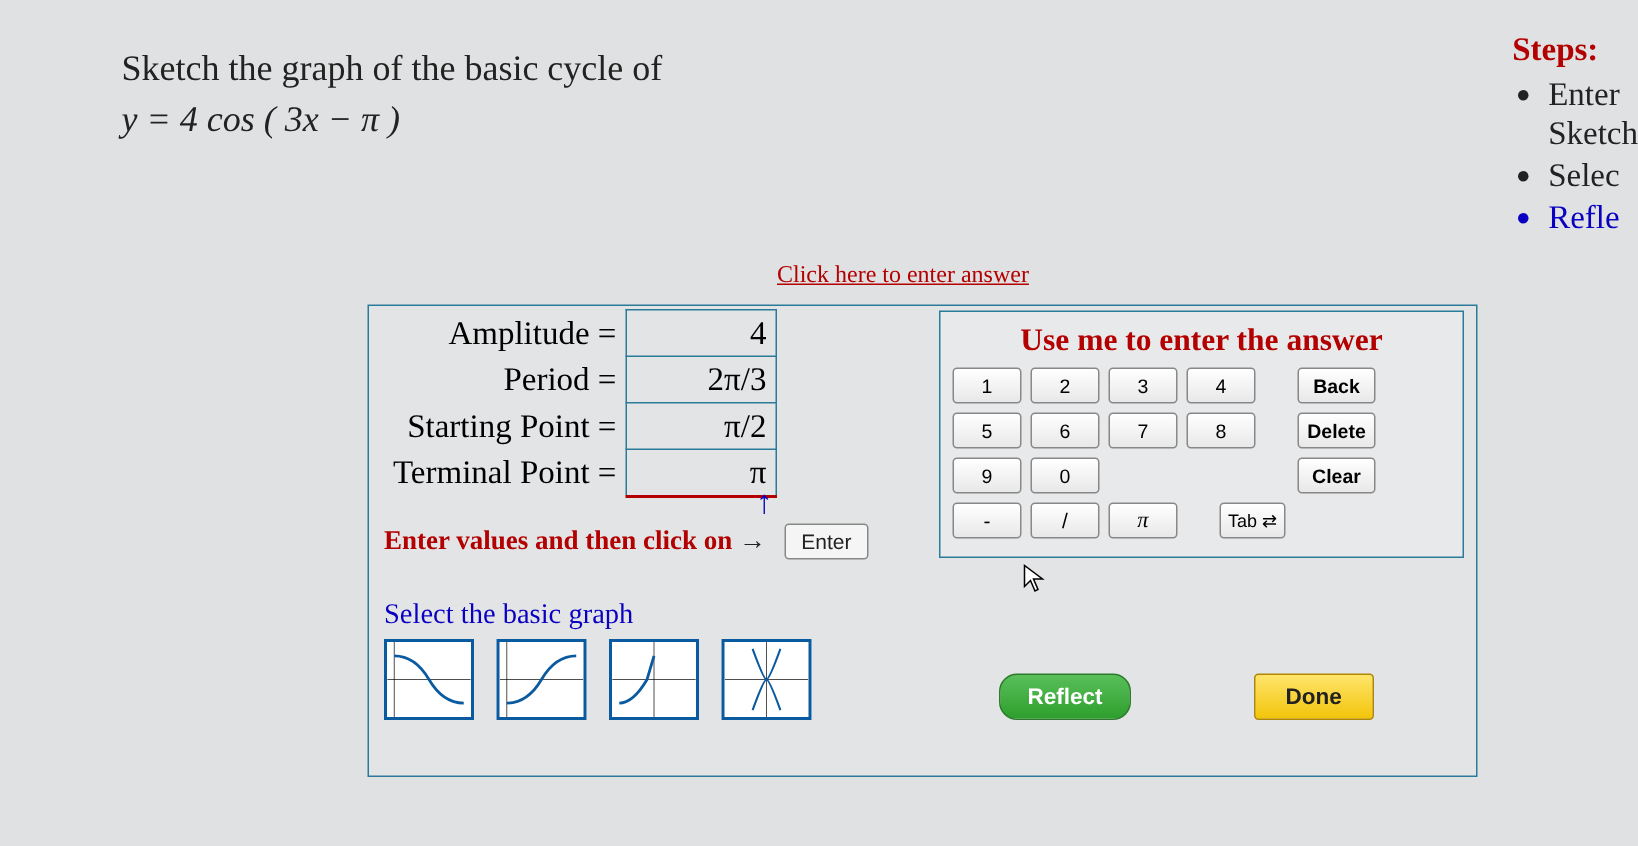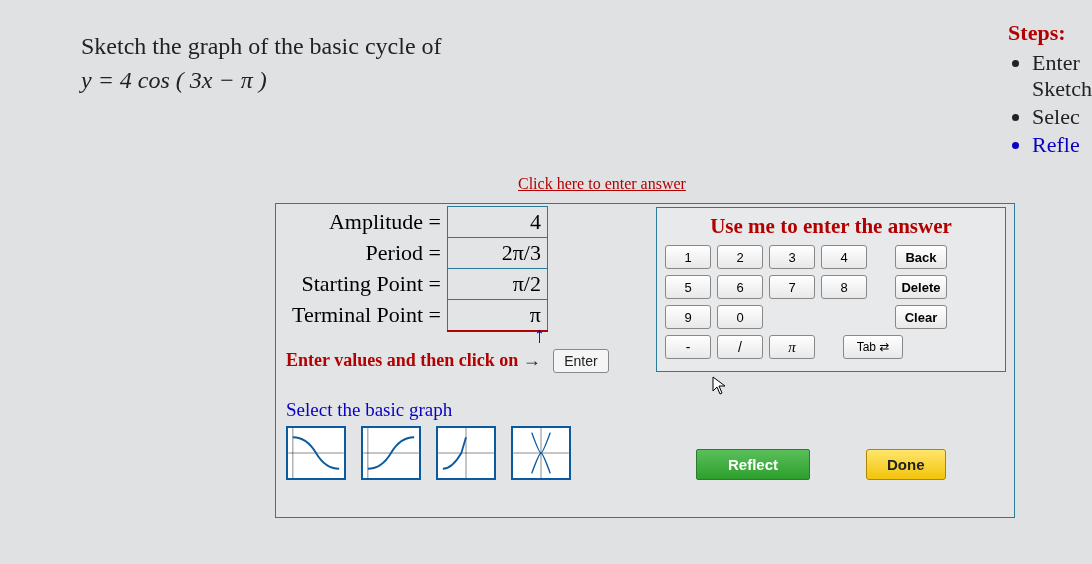--- a/index.html
+++ b/index.html
@@ -46,21 +46,20 @@
 }
 
 .answer-box {
   position: absolute;
   left: 245px;
   top: 203px;
   width: 740px;
   height: 315px;
   border: 1px solid #2a7a9a;
   background: #e3e4e5;
-  margin-left: 30px;
 }
 
 .values-area {
   position: absolute;
   left: 10px;
   top: 2px;
 }
 .values-table {
   border-collapse: collapse;
 }
@@ -163,35 +162,35 @@
   border-radius: 3px;
   height: 24px;
   display: flex;
   align-items: center;
   justify-content: center;
   cursor: pointer;
 }
 .kp-num { width: 46px; }
 .kp-sym { width: 46px; font-size: 14px; }
 .kp-pi { font-family: "Times New Roman", serif; font-style: italic; font-size: 15px; }
-.kp-tab { width: 60px; font-size: 12px; }
+.kp-tab { width: 44px; font-size: 12px; }
 .kp-action { width: 52px; font-weight: bold; }
 
 .reflect-btn {
   position: absolute;
   left: 420px;
   top: 245px;
   background: linear-gradient(#5abf5a, #2d9f2d);
   border: 1px solid #2d7a2d;
   color: #fff;
   font-family: Arial, sans-serif;
   font-weight: bold;
   font-size: 15px;
-  padding: 6px 31px;
-  border-radius: 2px;
+  padding: 6px 18px;
+  border-radius: 12px;
   cursor: pointer;
 }
 .done-btn {
   position: absolute;
   left: 590px;
   top: 245px;
   background: linear-gradient(#ffe56b, #f2c40a);
   border: 1px solid #b38600;
   color: #222;
   font-family: Arial, sans-serif;

